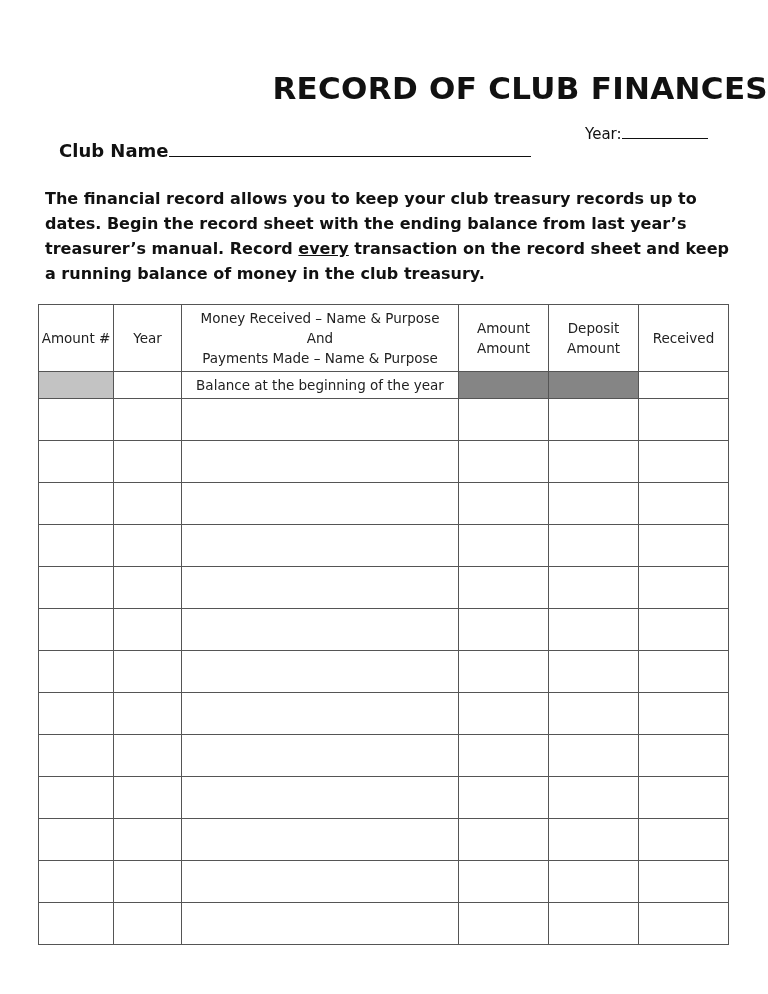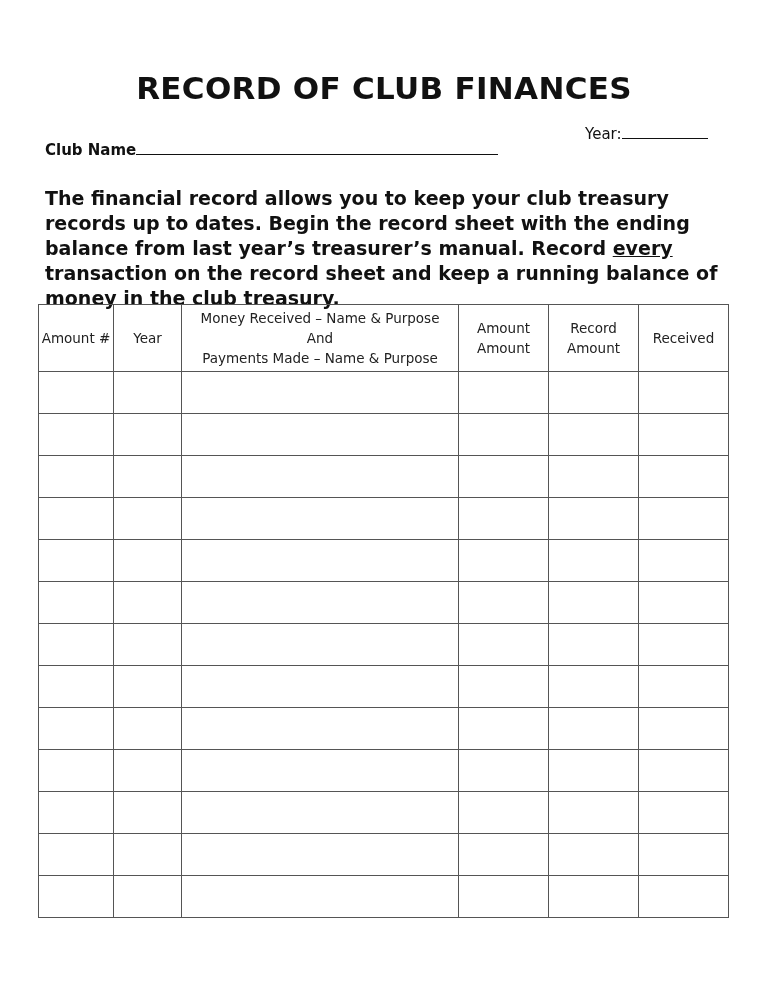--- a/index.html
+++ b/index.html
@@ -1,24 +1,24 @@
 <!DOCTYPE html>
 <html><head>
 <meta charset="utf-8">
 <style>
   html, body { margin: 0; padding: 0; background: #ffffff; }
   body { width: 768px; height: 994px; position: relative; overflow: hidden;
          font-family: "DejaVu Sans", sans-serif; color: #111; }
-  .title { position: absolute; left: 0; width: 768px; top: 70px; text-align: center;
+  .title { position: absolute; left: 0; width: 768px; top: 70px; text-align: right;
            font-size: 31px; font-weight: bold; letter-spacing: 0.3px; }
-  .club-line { position: absolute; left: 45px; top: 140px; font-size: 15px; font-weight: bold; }
+  .club-line { position: absolute; left: 59px; top: 140px; font-size: 18px; font-weight: bold; }
   .club-line .blank { display: inline-block; width: 362px; border-bottom: 1.5px solid #111; height: 14px; vertical-align: baseline; }
   .year-line { position: absolute; left: 585px; top: 124px; font-size: 15px; font-weight: normal; }
   .year-line .blank { display: inline-block; width: 86px; border-bottom: 1.5px solid #111; height: 14px; vertical-align: baseline; }
-  .intro { position: absolute; left: 45px; top: 186px; width: 690px; font-size: 19px; font-weight: bold;
+  .intro { position: absolute; left: 45px; top: 186px; width: 690px; font-size: 16px; font-weight: bold;
            line-height: 25px; }
   .intro u { text-decoration: underline; }
   table.ledger { position: absolute; left: 38px; top: 304px; border-collapse: collapse; table-layout: fixed; }
   table.ledger td, table.ledger th { border: 1.3px solid #555; padding: 0; font-weight: normal;
            font-size: 13.5px; text-align: center; vertical-align: middle; color: #222; }
   th { height: 66px; line-height: 20px; }
   tr.balance-row td { height: 26px; }
   tr.entry td { height: 41px; }
   td.shade-light { background: #c3c3c3; }
   td.shade-dark { background: #858585; }
@@ -56,27 +56,35 @@
       <th>
         <div>Money Received – Name &amp; Purpose</div>
         <div>And</div>
         <div>Payments Made – Name &amp; Purpose</div>
       </th>
       <th>
         <div>Amount</div>
         <div>Amount</div>
       </th>
       <th>
-        <div>Record</div>
+        <div>Deposit</div>
         <div>Amount</div>
       </th>
       <th>Received</th>
     </tr>
   </thead>
   <tbody id="ledger-body">
+    <tr class="balance-row">
+      <td class="shade-light"></td>
+      <td></td>
+      <td class="balance-label">Balance at the beginning of the year</td>
+      <td class="shade-dark"></td>
+      <td class="shade-dark"></td>
+      <td></td>
+    </tr>
   <tr class="entry">
         <td></td>
         <td></td>
         <td></td>
         <td></td>
         <td></td>
         <td></td>
       </tr>
       <tr class="entry">
         <td></td>

